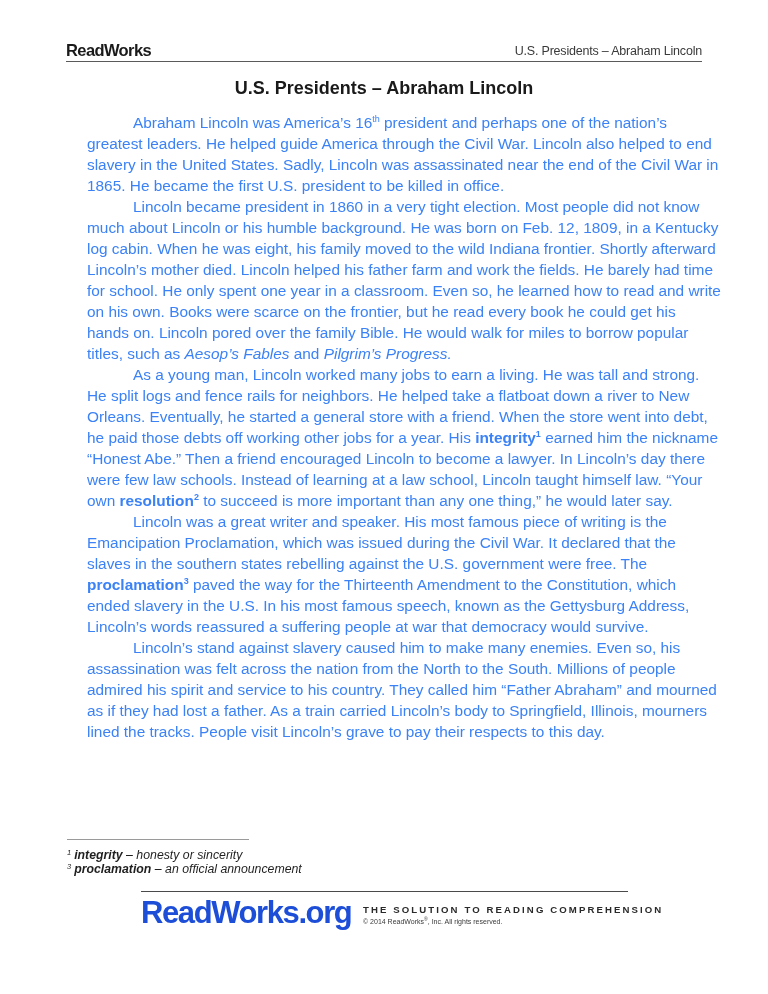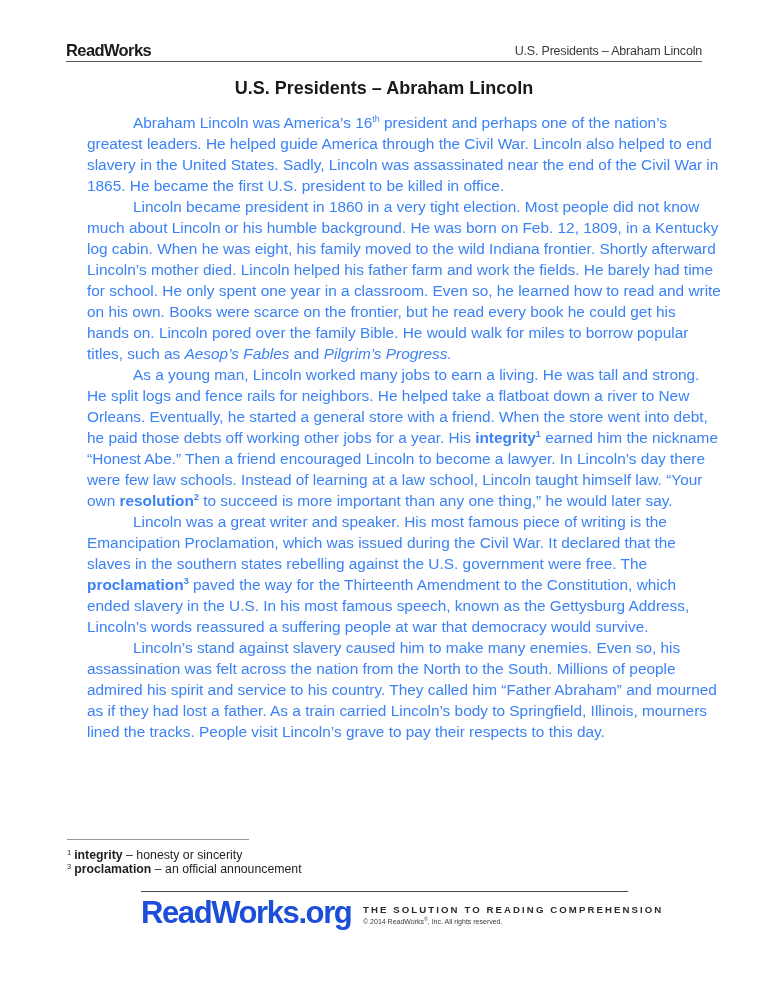--- a/index.html
+++ b/index.html
@@ -80,20 +80,21 @@
       height: 0;
       border-top: 1px solid #9a9a9a;
     }
     .footnotes {
       position: absolute;
       left: 67px;
       top: 849px;
       font-size: 12.3px;
       line-height: 13.6px;
       color: #1f1f1f;
+      font-style: italic;
     }
     .footnote {
       white-space: nowrap;
     }
     .footnote sup {
       font-size: 7.5px;
       vertical-align: 4px;
       line-height: 0;
       margin-right: 3px;
     }

